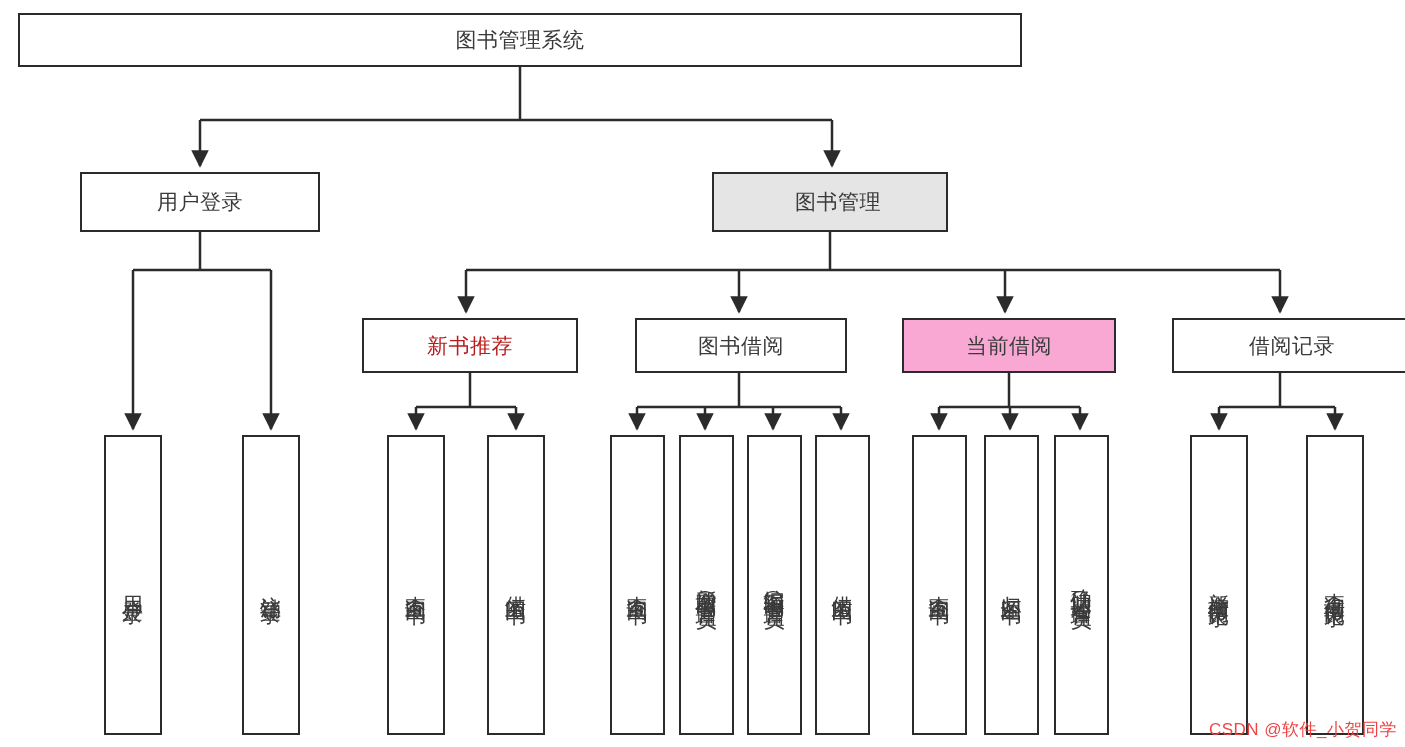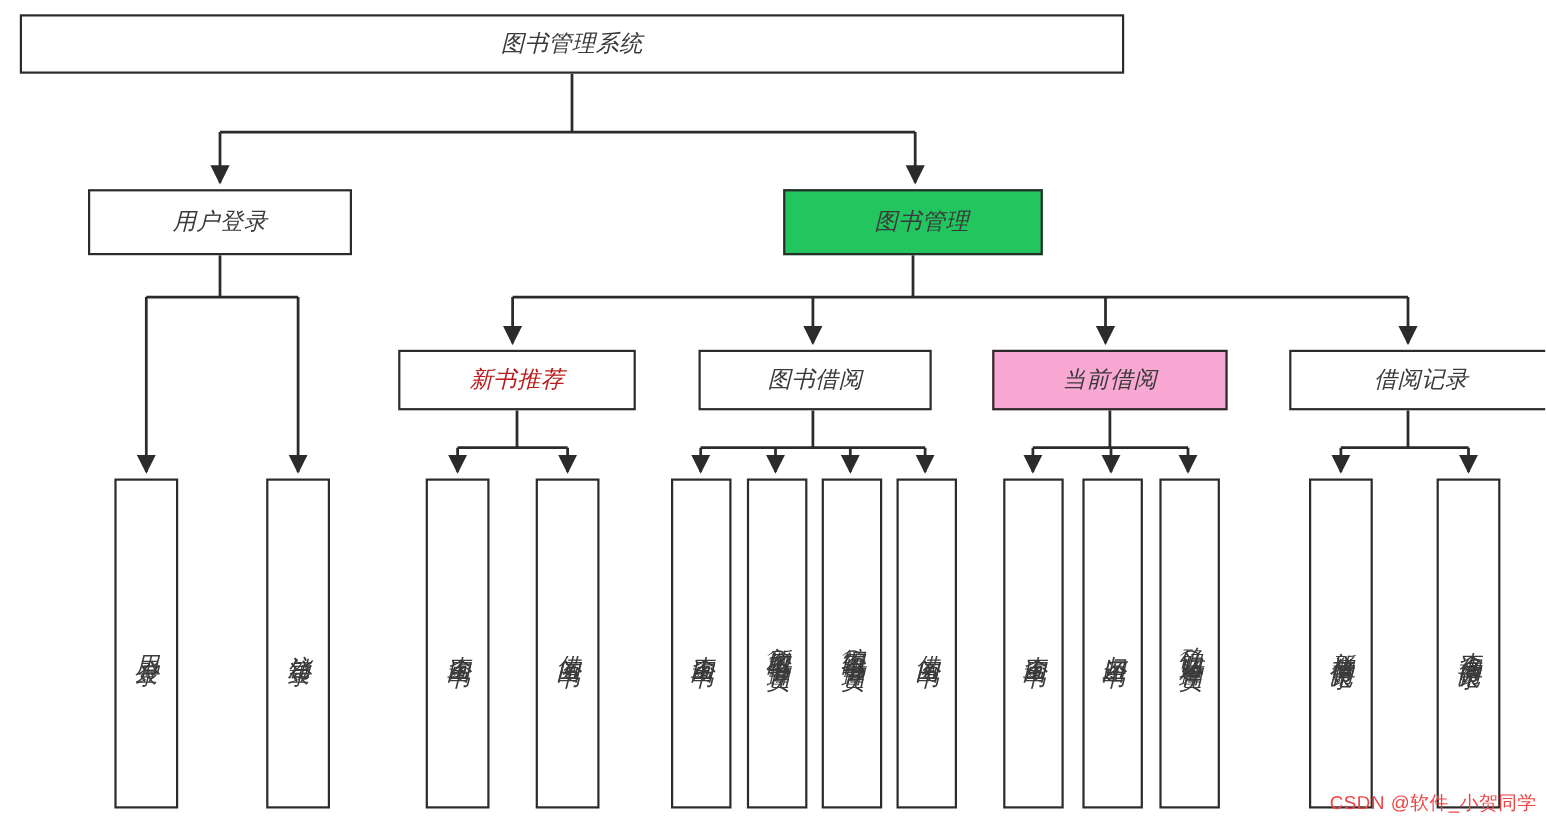--- a/index.html
+++ b/index.html
@@ -46,21 +46,20 @@
     letter-spacing: 3px;
     line-height: 1.1;
     padding-top: 4px;
     padding-bottom: 4px;
     align-items: center;
     justify-content: center;
     white-space: nowrap;
   }
   .node .lbl {
     display: block;
-    font-style: italic;
   }
   .node.vert .lbl {
     writing-mode: vertical-rl;
     text-orientation: upright;
   }
   #watermark {
     position: absolute;
     right: 8px;
     bottom: 6px;
     font-size: 17px;
@@ -125,21 +124,21 @@
     </g>
   </svg>
 
   <div class="node horiz" style="left: 18px; top: 13px; width: 1004px; height: 54px; border-color: rgb(43, 43, 43); background: rgb(255, 255, 255); color: rgb(58, 58, 58);">
     <span class="lbl">图书管理系统</span>
   </div>
 
   <div class="node horiz" style="left: 80px; top: 172px; width: 240px; height: 60px; border-color: rgb(43, 43, 43); background: rgb(255, 255, 255); color: rgb(58, 58, 58);">
     <span class="lbl">用户登录</span>
   </div>
-  <div class="node horiz" style="left: 712px; top: 172px; width: 236px; height: 60px; border-color: rgb(43, 43, 43); background: #22c55e; color: rgb(58, 58, 58); padding-left: 16px;">
+  <div class="node horiz" style="left: 712px; top: 172px; width: 236px; height: 60px; border-color: rgb(43, 43, 43); background: #e5e5e5; color: rgb(58, 58, 58); padding-left: 16px;">
     <span class="lbl">图书管理</span>
   </div>
 
   <div class="node horiz" style="left: 362px; top: 318px; width: 216px; height: 55px; border-color: rgb(43, 43, 43); background: rgb(255, 255, 255); color: #b91c1c;">
     <span class="lbl">新书推荐</span>
   </div>
   <div class="node horiz" style="left: 635px; top: 318px; width: 212px; height: 55px; border-color: rgb(43, 43, 43); background: rgb(255, 255, 255); color: rgb(58, 58, 58);">
     <span class="lbl">图书借阅</span>
   </div>
   <div class="node horiz" style="left: 902px; top: 318px; width: 214px; height: 55px; border-color: rgb(43, 43, 43); background: #f9a8d4; color: rgb(58, 58, 58);">

